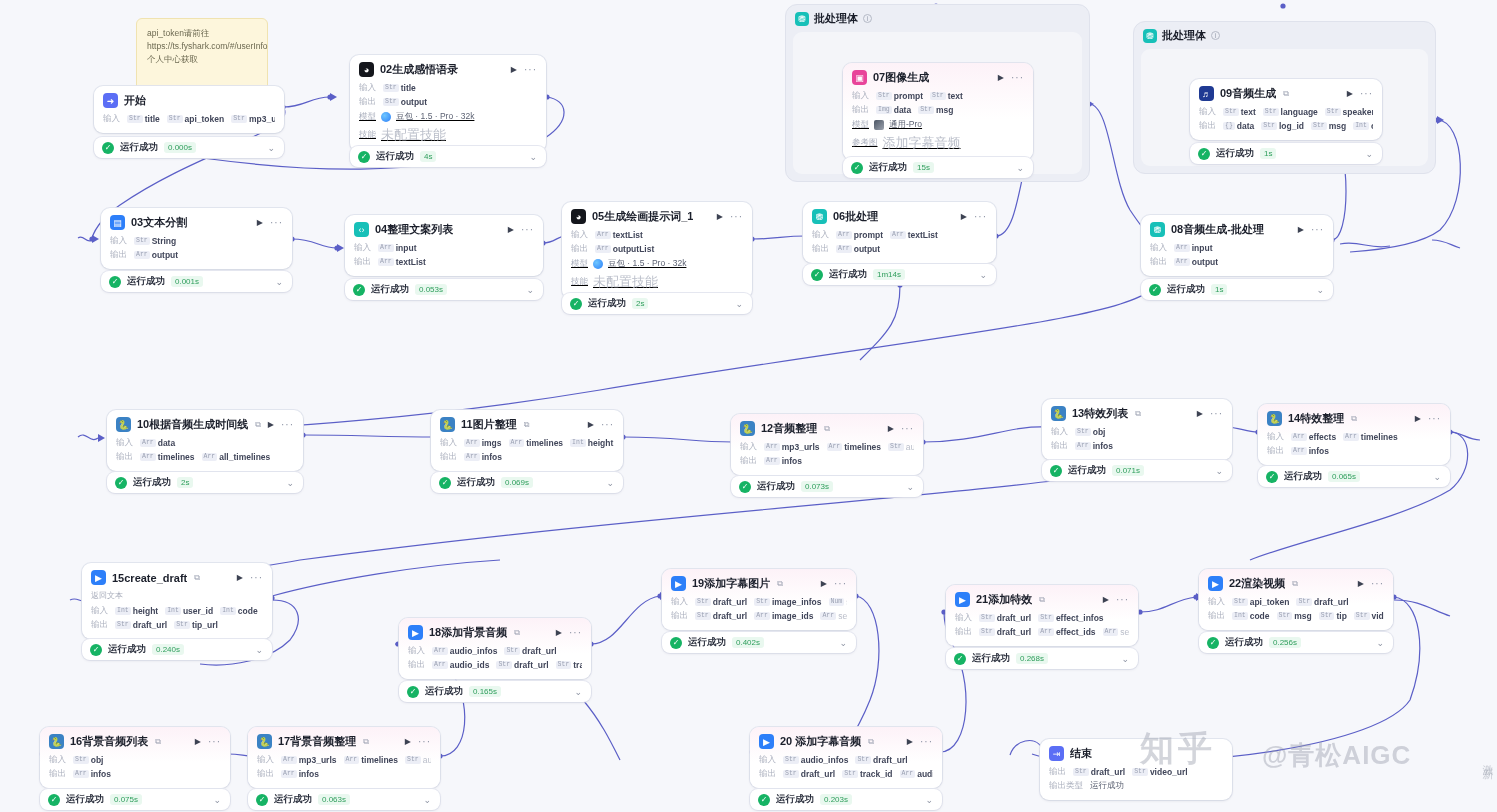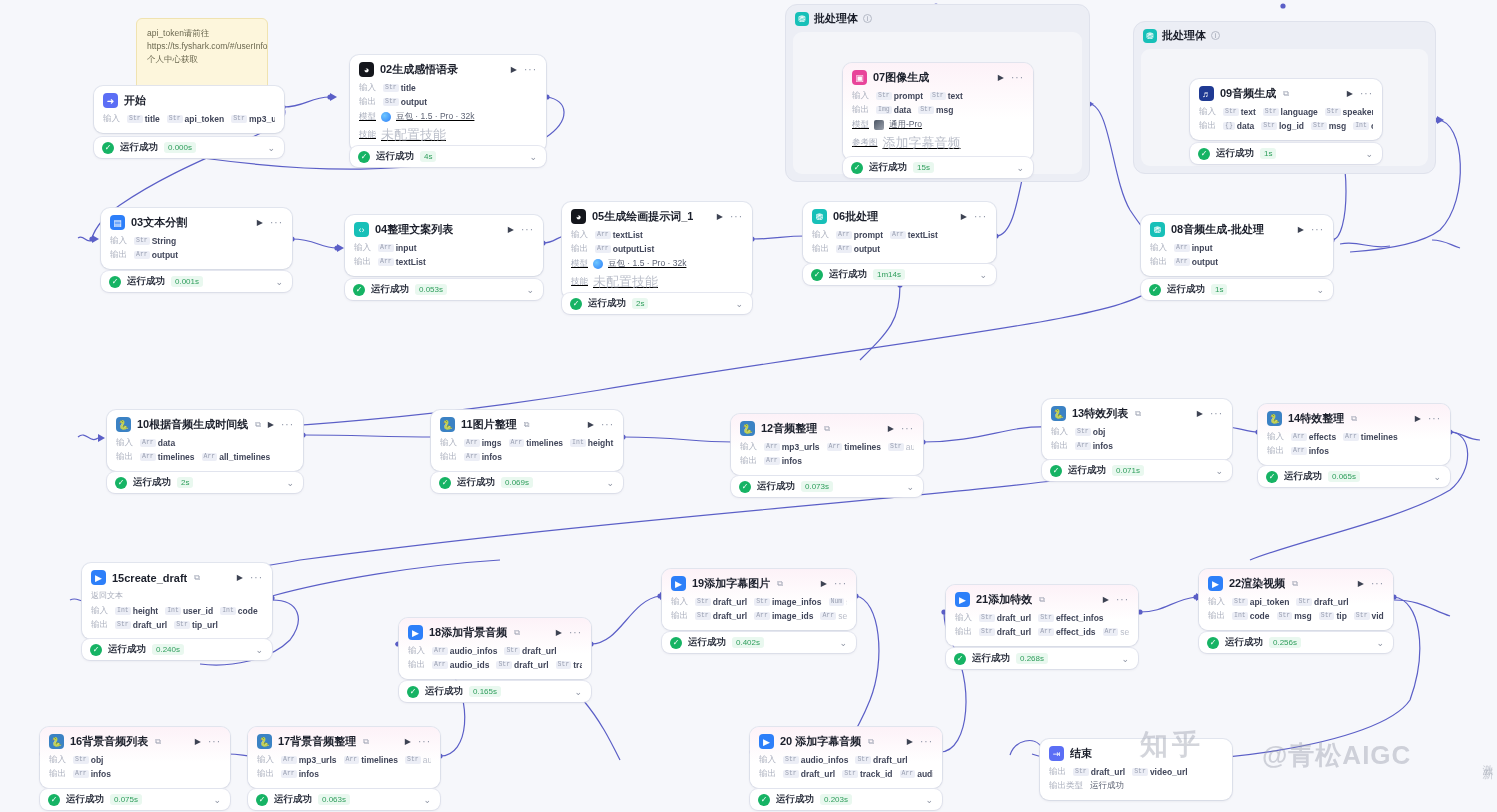--- a/index.html
+++ b/index.html
@@ -148,21 +148,21 @@
     white-space: pre-line;
   }
 
   
   .wm {
     position: absolute;
     color: rgba(150,155,170,.42);
     font-weight: bold;
     pointer-events: none;
   }
-  .wm-logo { font-size: 28px; letter-spacing: 4px; }
+  .wm-logo { font-size: 34px; letter-spacing: 4px; }
   .wm-name { font-size: 26px; letter-spacing: 1px; }
   .wm-side {
     position: absolute; right: 2px;
     font-size: 11px; color: rgba(150,155,170,.5);
     writing-mode: vertical-rl;
   }
 </style>
 </head>
 <body>
 

